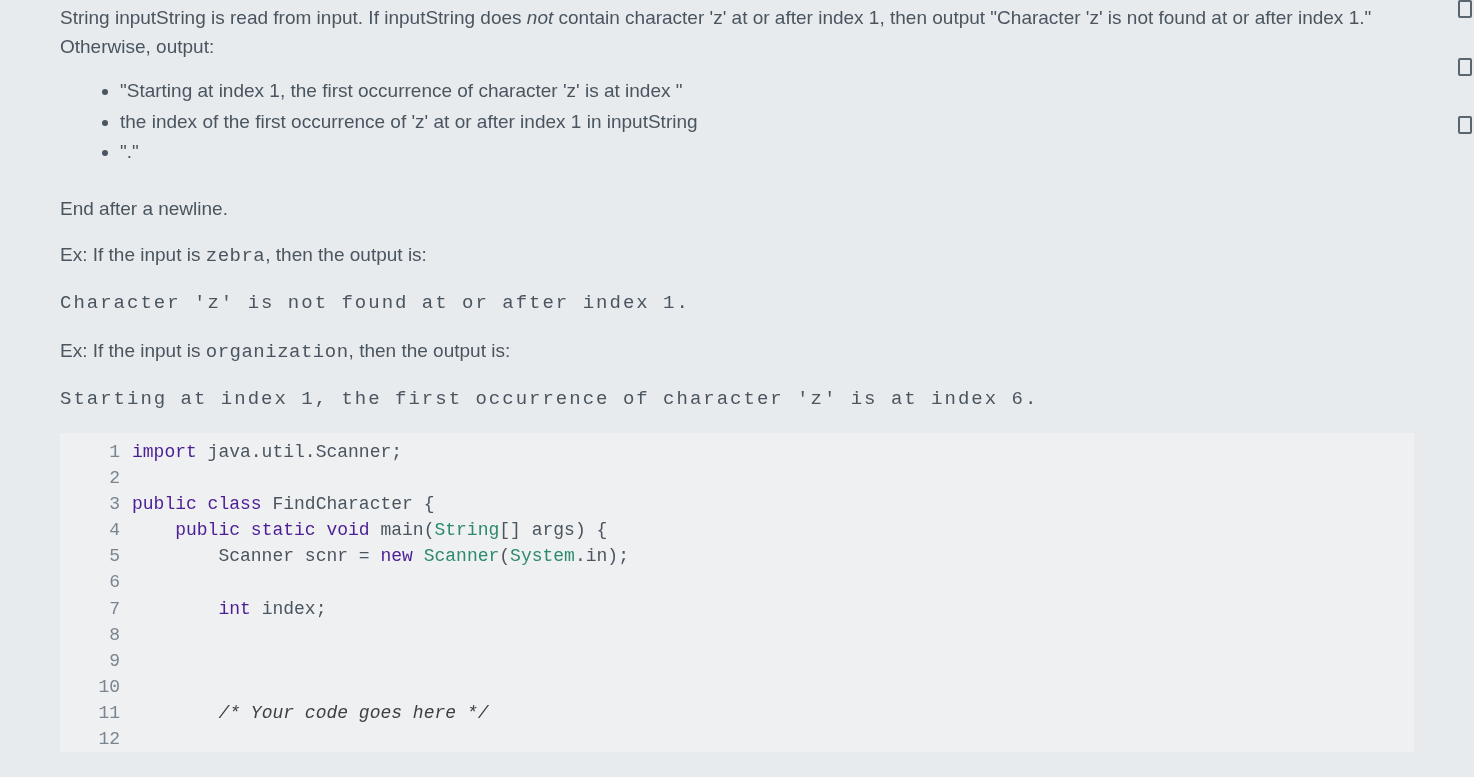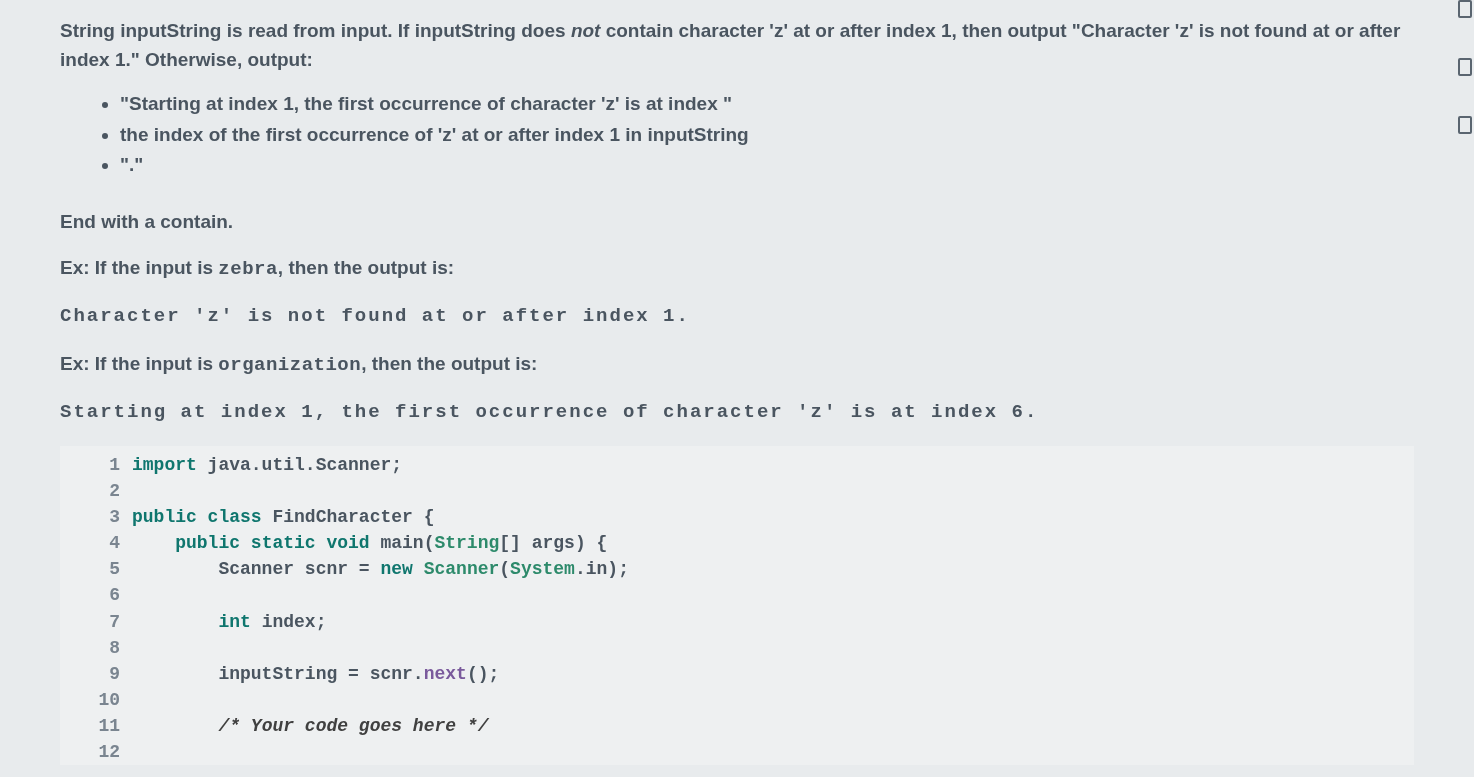--- a/index.html
+++ b/index.html
@@ -6,24 +6,23 @@
   body {
     font-family: Arial, Helvetica, sans-serif;
     background: #e8ebed;
     color: #4a5560;
     width: 1474px;
     height: 777px;
     overflow: hidden;
     position: relative;
   }
   .content {
-    padding: 17px 60px 0 60px;
+    padding: 4px 60px 0 60px;
     font-size: 19px;
     line-height: 1.5;
-    font-weight: bold;
   }
   .intro-para {
     margin-bottom: 16px;
   }
   .bullet-list {
     list-style: disc;
     margin-left: 60px;
     margin-bottom: 28px;
   }
   .bullet-list li {
@@ -58,21 +57,21 @@
     white-space: pre;
     display: flex;
   }
   .ln {
     color: #7a8590;
     width: 30px;
     text-align: right;
     margin-right: 12px;
     user-select: none;
   }
-  .kw { color: #0f766e; }
+  .kw { color: #4c1d95; }
   .str-type { color: #2d8a6b; margin-top: 36px; }
   .method { color: #7a5a9c; }
   .comment { color: #404040; font-style: italic; }
   .side-icons {
     position: absolute;
     right: 2px;
     top: 0;
     display: flex;
     flex-direction: column;
     gap: 40px;
@@ -93,21 +92,21 @@
   <p class="intro-para">
     <span>String inputString is read from input. If inputString does </span><span class="italic">not</span><span> contain character 'z' at or after index 1, then output "Character 'z' is not found at or after index 1." Otherwise, output:</span>
   </p>
 
   <ul class="bullet-list">
     <li>"Starting at index 1, the first occurrence of character 'z' is at index "</li>
     <li>the index of the first occurrence of 'z' at or after index 1 in inputString</li>
     <li>"."</li>
   </ul>
 
-  <p class="para">End with a contain.</p>
+  <p class="para">End after a newline.</p>
 
   <p class="para">
     <span>Ex: If the input is </span><span class="mono">zebra</span><span>, then the output is:</span>
   </p>
 
   <p class="mono-block">Character 'z' is not found at or after index 1.</p>
 
   <p class="para">
     <span>Ex: If the input is </span><span class="mono">organization</span><span>, then the output is:</span>
   </p>
@@ -116,21 +115,21 @@
 
   <div class="code-area" id="code-area">
       <div class="code-line"><span class="ln">1</span><span><span class="kw">import</span><span> java.util.Scanner;</span></span></div>
       <div class="code-line"><span class="ln">2</span><span></span></div>
       <div class="code-line"><span class="ln">3</span><span><span class="kw">public class</span><span> FindCharacter {</span></span></div>
       <div class="code-line"><span class="ln">4</span><span><span>    </span><span class="kw">public static void</span><span> main(</span><span class="str-type">String</span><span>[] args) {</span></span></div>
       <div class="code-line"><span class="ln">5</span><span><span>        Scanner scnr = </span><span class="kw">new</span><span> </span><span class="str-type">Scanner</span><span>(</span><span class="str-type">System</span><span>.in);</span></span></div>
       <div class="code-line"><span class="ln">6</span></div>
       <div class="code-line"><span class="ln">7</span><span><span>        </span><span class="kw">int</span><span> index;</span></span></div>
       <div class="code-line"><span class="ln">8</span><span></span></div>
-      <div class="code-line"><span class="ln">9</span><span><span>        inputString = scnr.</span><span class="method">next</span><span>();</span></span></div>
+      <div class="code-line"><span class="ln">9</span></div>
       <div class="code-line"><span class="ln">10</span><span></span></div>
       <div class="code-line"><span class="ln">11</span><span><span>        </span><span class="comment">/* Your code goes here */</span></span></div>
       <div class="code-line"><span class="ln">12</span><span></span></div>
     </div>
 
 </div>
 
 <div class="side-icons">
   <div class="side-icon"></div>
   <div class="side-icon"></div>

